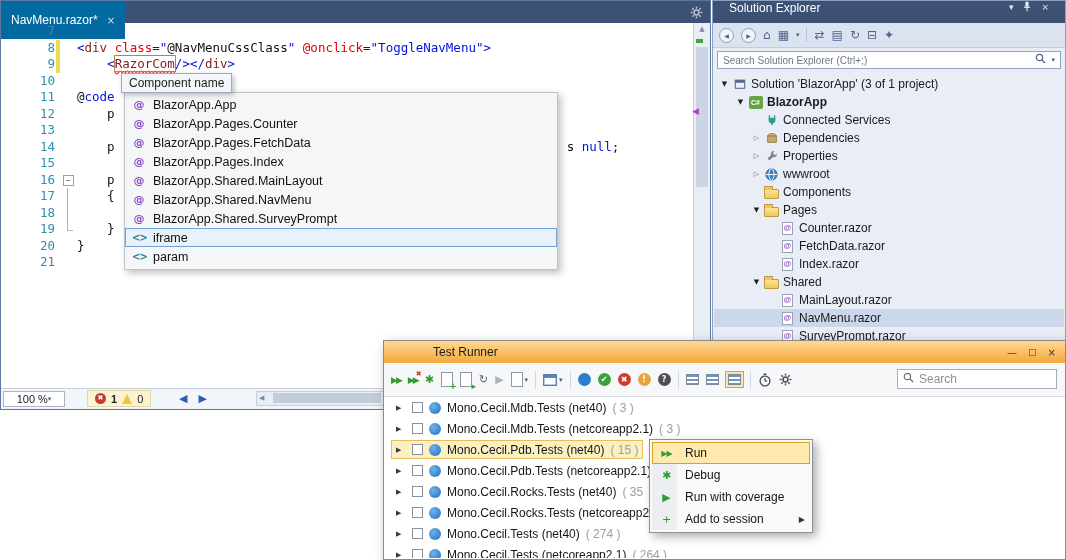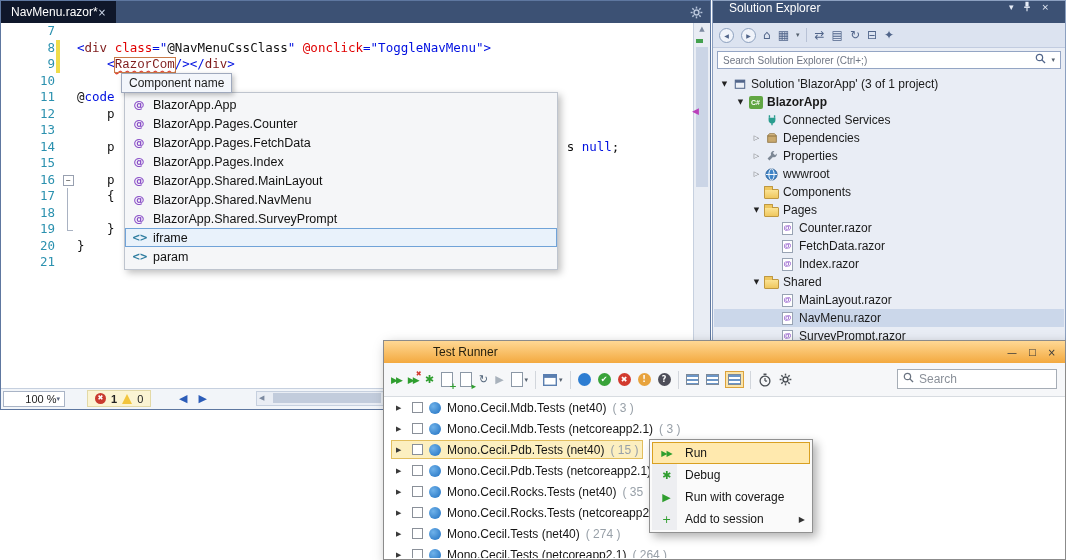--- a/index.html
+++ b/index.html
@@ -2,46 +2,46 @@
 <html><head>
 <meta charset="utf-8">
 <style>
   html,body{margin:0;padding:0;background:#fff;}
   #stage{position:relative;width:1066px;height:560px;overflow:hidden;background:#fff;font-family:"Liberation Sans",sans-serif;}
   .gly{font-family:"DejaVu Sans","Liberation Sans",sans-serif;}
 
   
   #editor{position:absolute;left:0;top:0;width:711px;height:410px;background:#fff;border:1px solid #5E77A0;box-sizing:border-box;z-index:1;}
   .ed-titlebar{position:absolute;left:0;top:0;right:0;height:22px;background:#3C5174;display:flex;}
-  .ed-tab{height:22px;background:#0f172a;color:#fff;font-size:12px;display:flex;align-items:center;padding:0 10px;}
+  .ed-tab{height:22px;background:#0369a1;color:#fff;font-size:12px;display:flex;align-items:center;gap:9px;padding:8px 10px;}
   .tabclose{font-size:10px;color:#D4DEF0;}
   .ed-gear{position:absolute;right:7px;top:4px;opacity:.9;}
   #code-lines{position:absolute;left:0;top:22px;width:693px;height:366px;font:12.5px/16.5px "DejaVu Sans Mono",monospace;overflow:hidden;}
   .cl{display:flex;height:16.5px;}
   .cl .num{width:54px;flex:none;text-align:right;color:#2B91AF;}
   .cl .chg{width:6px;flex:none;position:relative;}
   .cl.changed .chg::after{content:"";position:absolute;left:1px;top:0;bottom:0;width:4px;background:#EFDC4A;}
   .cl .fold{width:16px;flex:none;position:relative;}
   .fold-box{position:absolute;left:2px;top:3px;width:9px;height:9px;border:1px solid #98A0B0;background:#fff;color:#444;font:8px/9px "DejaVu Sans Mono",monospace;text-align:center;}
   .fold-line::after{content:"";position:absolute;left:6px;top:0;bottom:0;border-left:1px solid #A9B2C2;}
   .fold-corner::after{content:"";position:absolute;left:6px;top:0;height:9px;border-left:1px solid #A9B2C2;}
   .fold-corner::before{content:"";position:absolute;left:6px;top:9px;width:6px;height:0;border-top:1px solid #A9B2C2;}
   .cl .txt{white-space:pre;}
   .seg.d{color:#0010E0}.seg.tag{color:#7E1A1A}.seg.attr{color:#E00000}
   .seg.val{color:#0010E0}.seg.kw{color:#0010E0}.seg.p{color:#101010}
   .seg.err{text-decoration:underline wavy #E23C30;text-underline-offset:2px;}
-  .seg.box{outline:1px solid #C97A48;font-family:Liberation Mono, monospace;}
+  .seg.box{outline:1px solid #C97A48;}
   .gap{display:inline-block;height:1px;}
   #vscroll{position:absolute;top:22px;right:0;width:17px;height:366px;background:#E9EDF4;border-left:1px solid #C6D0DF;box-sizing:border-box;}
   .vs-up{position:absolute;left:0;right:0;top:2px;text-align:center;font-size:7px;color:#7C8AA0;}
   .vs-mark{position:absolute;left:2px;top:16px;width:7px;height:4px;background:#44A14E;}
   .vs-thumb{position:absolute;left:2px;right:2px;top:24px;height:140px;background:#CBD5E6;}
   .vs-caret{position:absolute;left:-2px;top:84px;color:#BA3FBA;font-size:9px;line-height:9px;}
   #ed-status{position:absolute;left:0;right:0;bottom:0;height:20px;background:#F2F5F9;border-top:1px solid #C6D0DF;font-size:11px;color:#222;}
-  .zoom{position:absolute;left:2px;top:2px;width:52px;height:14px;background:#fff;border:1px solid #A9B4C6;display:flex;align-items:center;justify-content:flex-end;padding:0 4px;}
+  .zoom{position:absolute;left:2px;top:2px;width:52px;height:14px;background:#fff;border:1px solid #A9B4C6;display:flex;align-items:center;justify-content:center;padding:0 4px;}
   .zoom .zc{font-size:7px;color:#5A6680;}
   .indics{position:absolute;left:86px;top:1px;height:15px;display:flex;align-items:center;gap:5px;background:#FBF4D3;border:1px solid #E3D9A6;padding:0 7px;}
   .errdot{width:11px;height:11px;border-radius:50%;background:#C93A2E;color:#fff;font:bold 7px/11px "DejaVu Sans",sans-serif;text-align:center;}
   .errcnt{font-weight:bold;}
   .warntri{width:0;height:0;border-left:5.5px solid transparent;border-right:5.5px solid transparent;border-bottom:10px solid #F2C53D;}
   .navarrows{position:absolute;left:178px;top:3px;display:flex;gap:11px;color:#2B5CB8;font-size:11px;}
   #hscroll{position:absolute;left:255px;top:2px;width:436px;height:15px;background:#E9EDF4;border:1px solid #C6D0DF;box-sizing:border-box;}
   .hs-left{position:absolute;left:2px;top:2px;font-size:7px;color:#7C8AA0;}
   .hs-thumb{position:absolute;left:16px;top:1px;width:108px;height:10px;background:#C2CCDC;}
   .hs-right{position:absolute;right:2px;top:2px;font-size:7px;color:#7C8AA0;}

